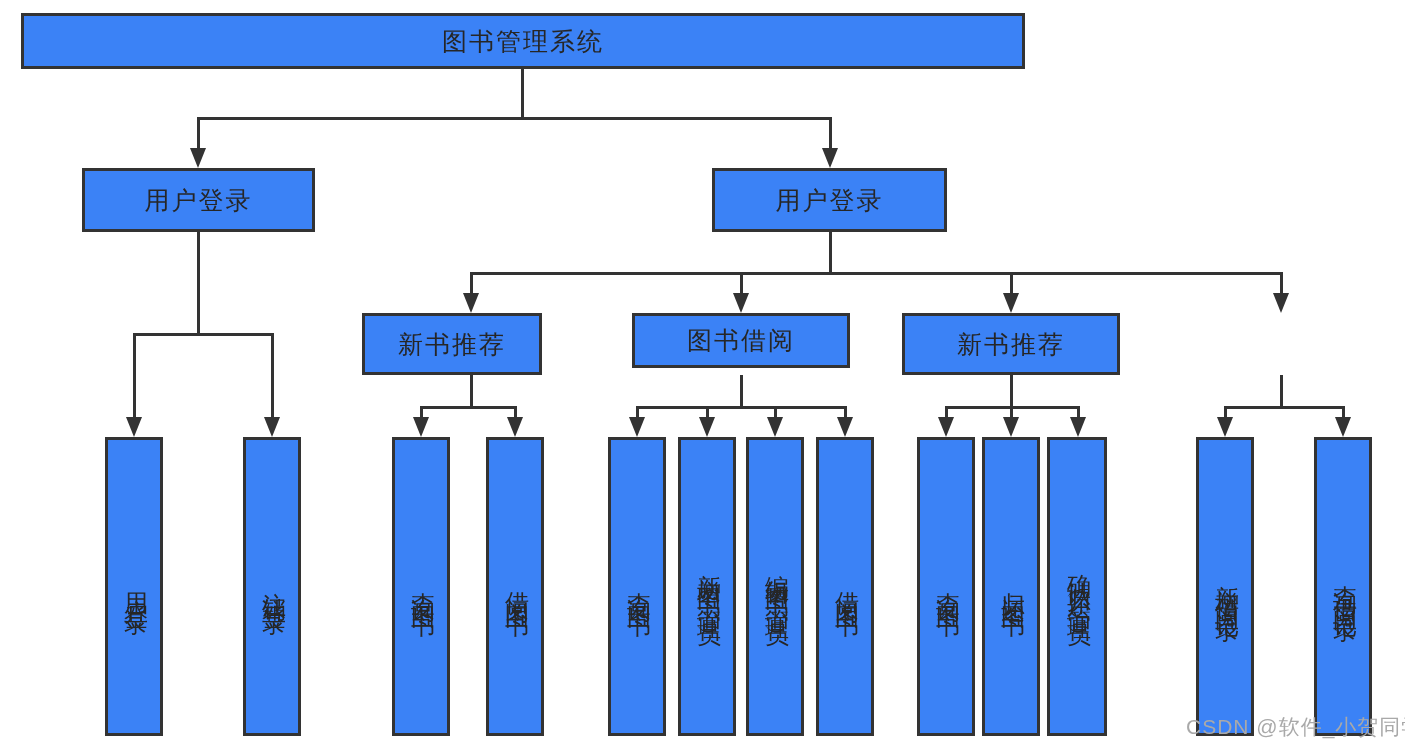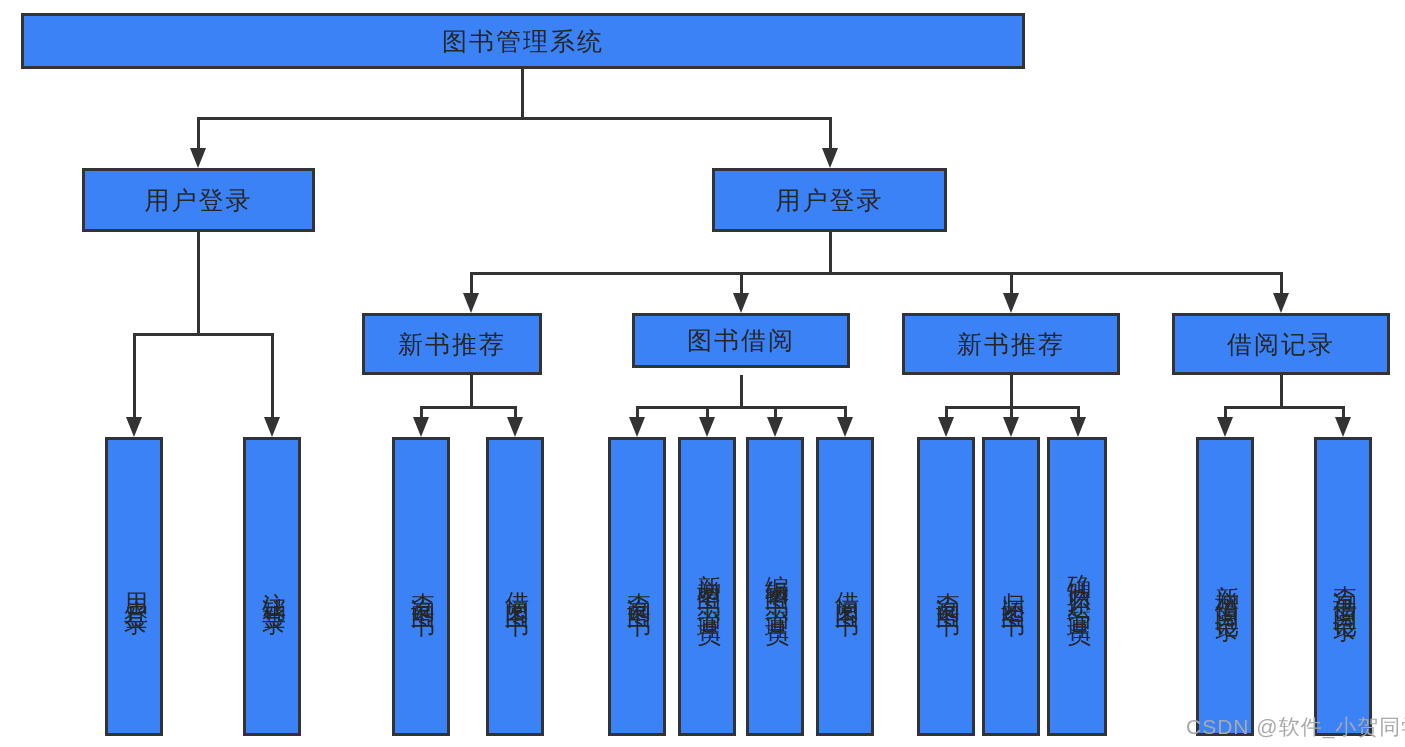--- a/index.html
+++ b/index.html
@@ -34,21 +34,20 @@
 <div class="stage">
 
   <div class="box h" style="left:21px;top:13px;width:1004px;height:56px">图书管理系统</div>
 
   <div class="box h" style="left:82px;top:168px;width:233px;height:64px">用户登录</div>
   <div class="box h" style="left:712px;top:168px;width:235px;height:64px">用户登录</div>
 
   <div class="box h" style="left:362px;top:313px;width:180px;height:62px">新书推荐</div>
   <div class="box h" style="left:632px;top:313px;width:218px;height:55px">图书借阅</div>
   <div class="box h" style="left:902px;top:313px;width:218px;height:62px">新书推荐</div>
-  <div class="box h" style="left:1172px;top:313px;width:218px;height:62px">借阅记录</div>
 
   <div class="box v" style="left:105px;top:437px;width:58px;height:299px">用户登录</div>
   <div class="box v" style="left:243px;top:437px;width:58px;height:299px">注销登录</div>
 
   <div class="box v" style="left:392px;top:437px;width:58px;height:299px">查询图书</div>
   <div class="box v" style="left:486px;top:437px;width:58px;height:299px">借阅图书</div>
 
   <div class="box v" style="left:608px;top:437px;width:58px;height:299px">查询图书</div>
   <div class="box v" style="left:678px;top:437px;width:58px;height:299px">新增图书（管理员）</div>
   <div class="box v" style="left:746px;top:437px;width:58px;height:299px">编辑图书（管理员）</div>

